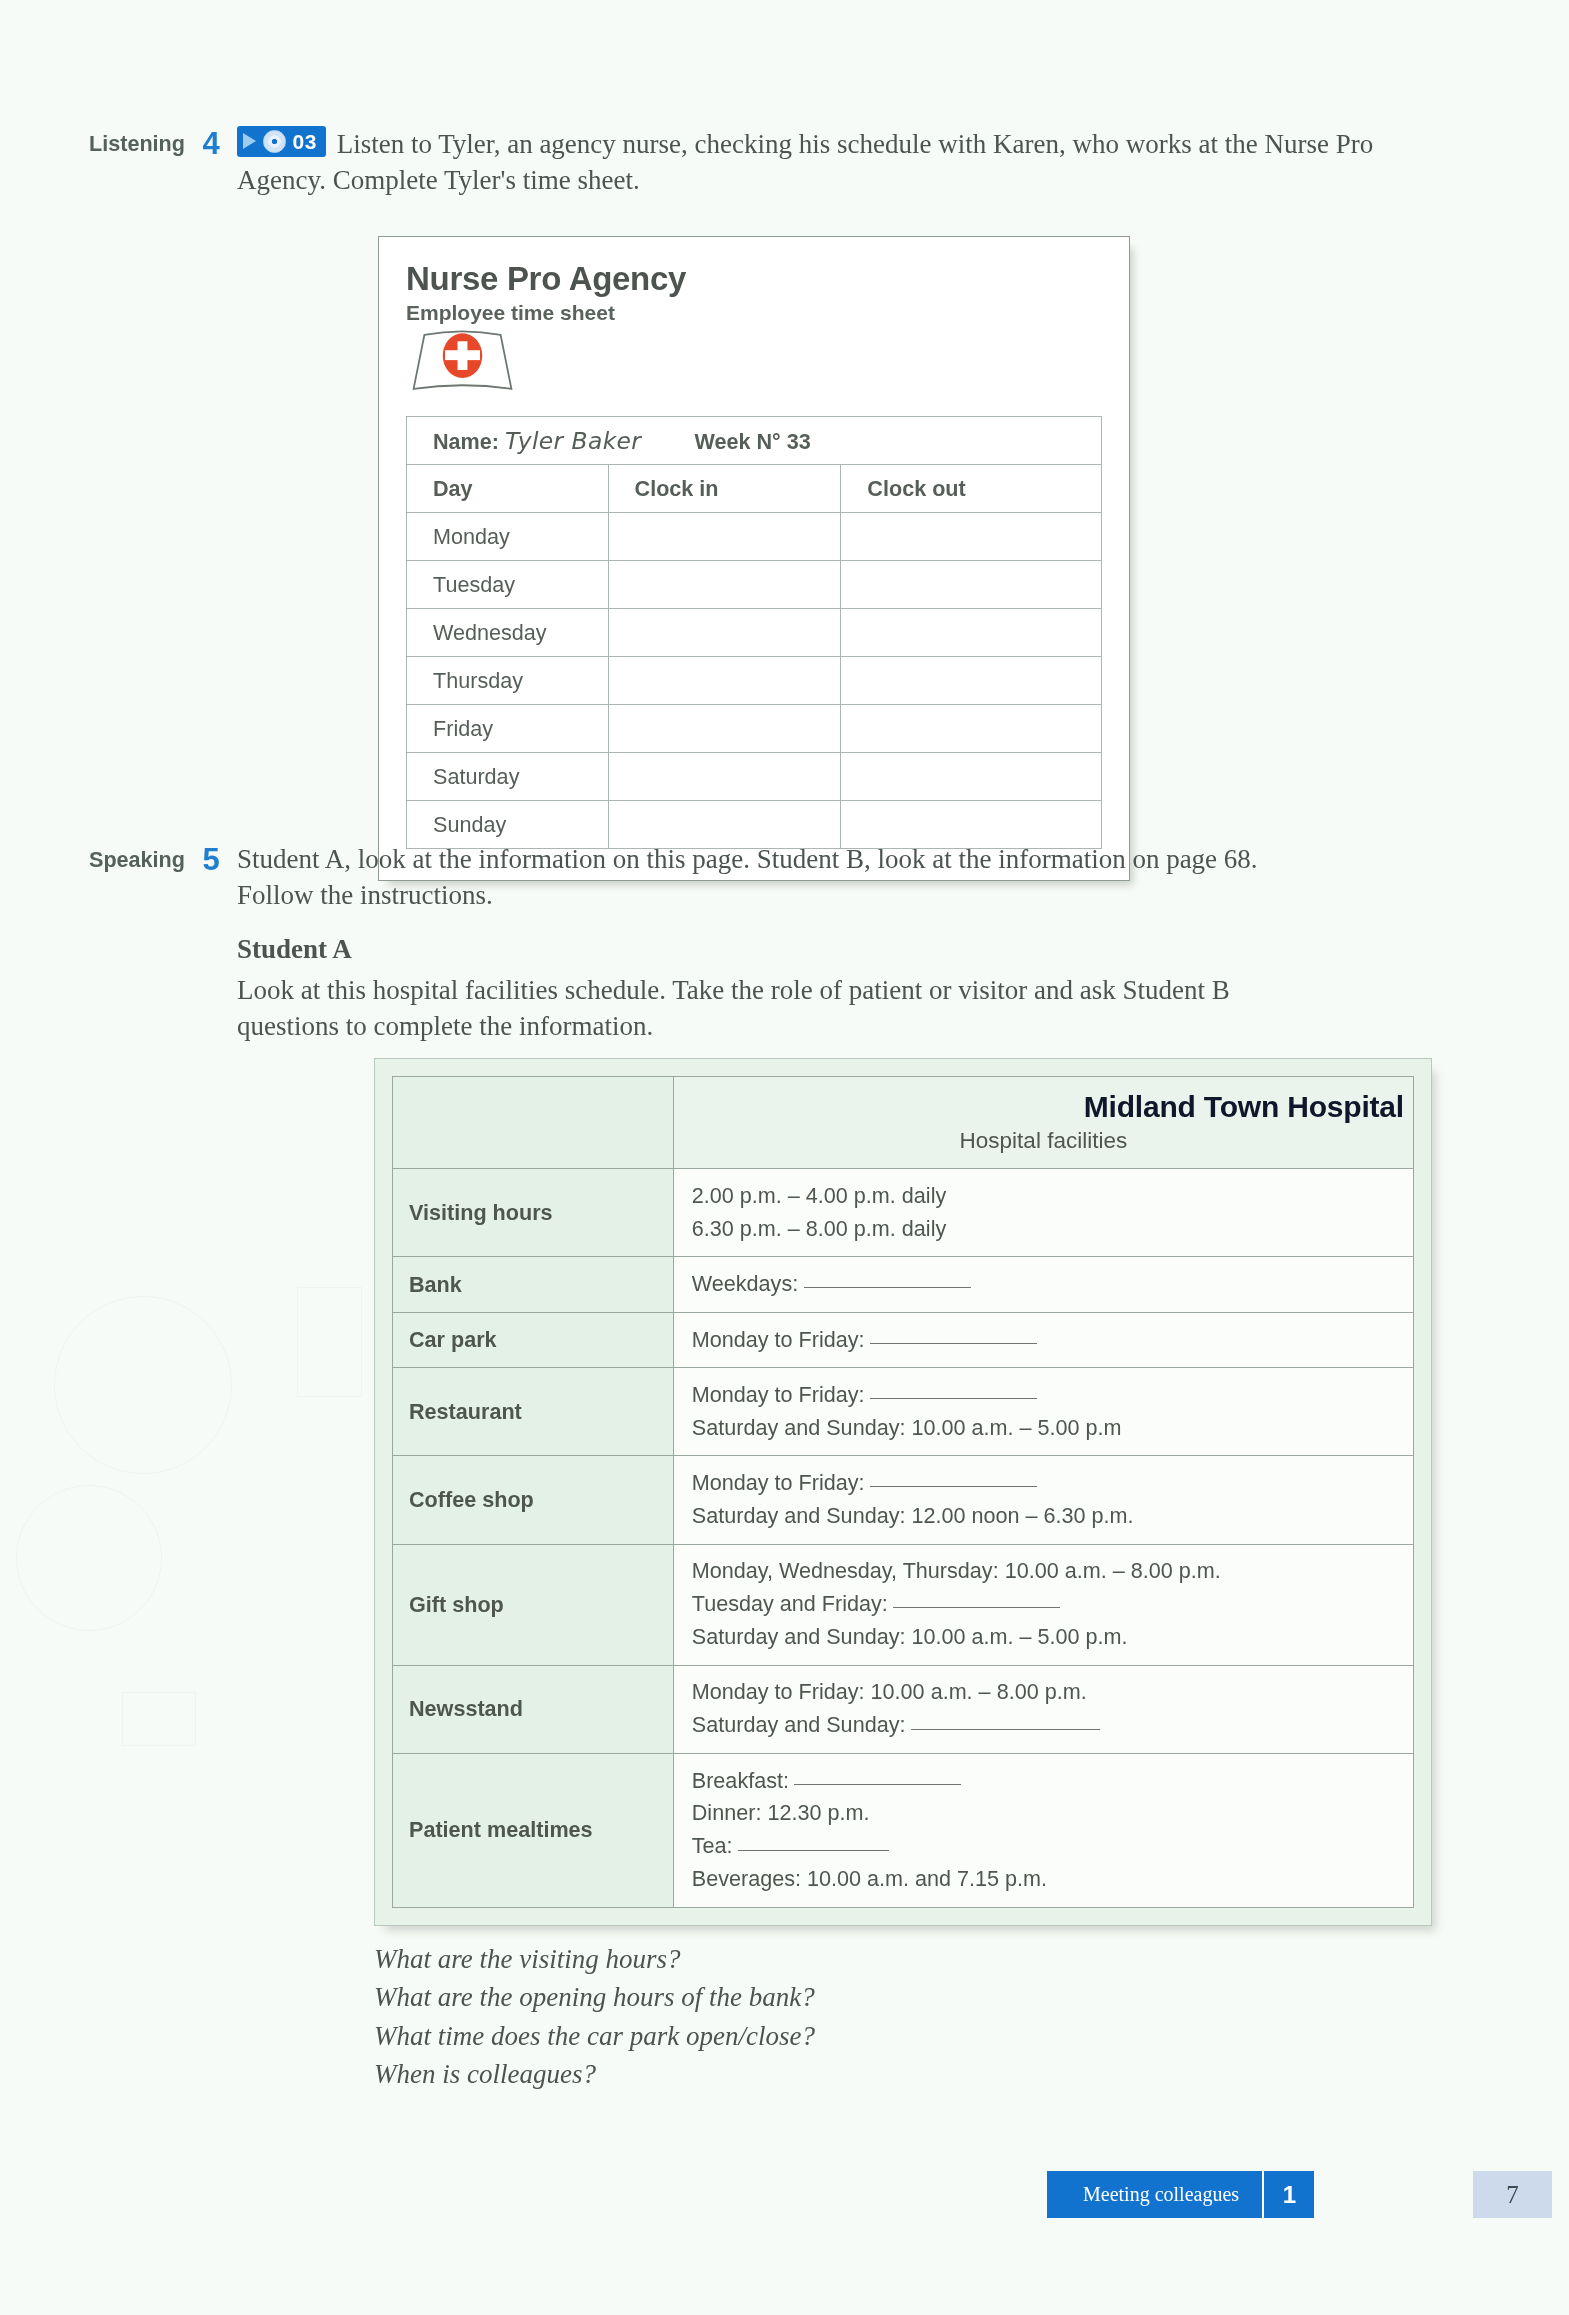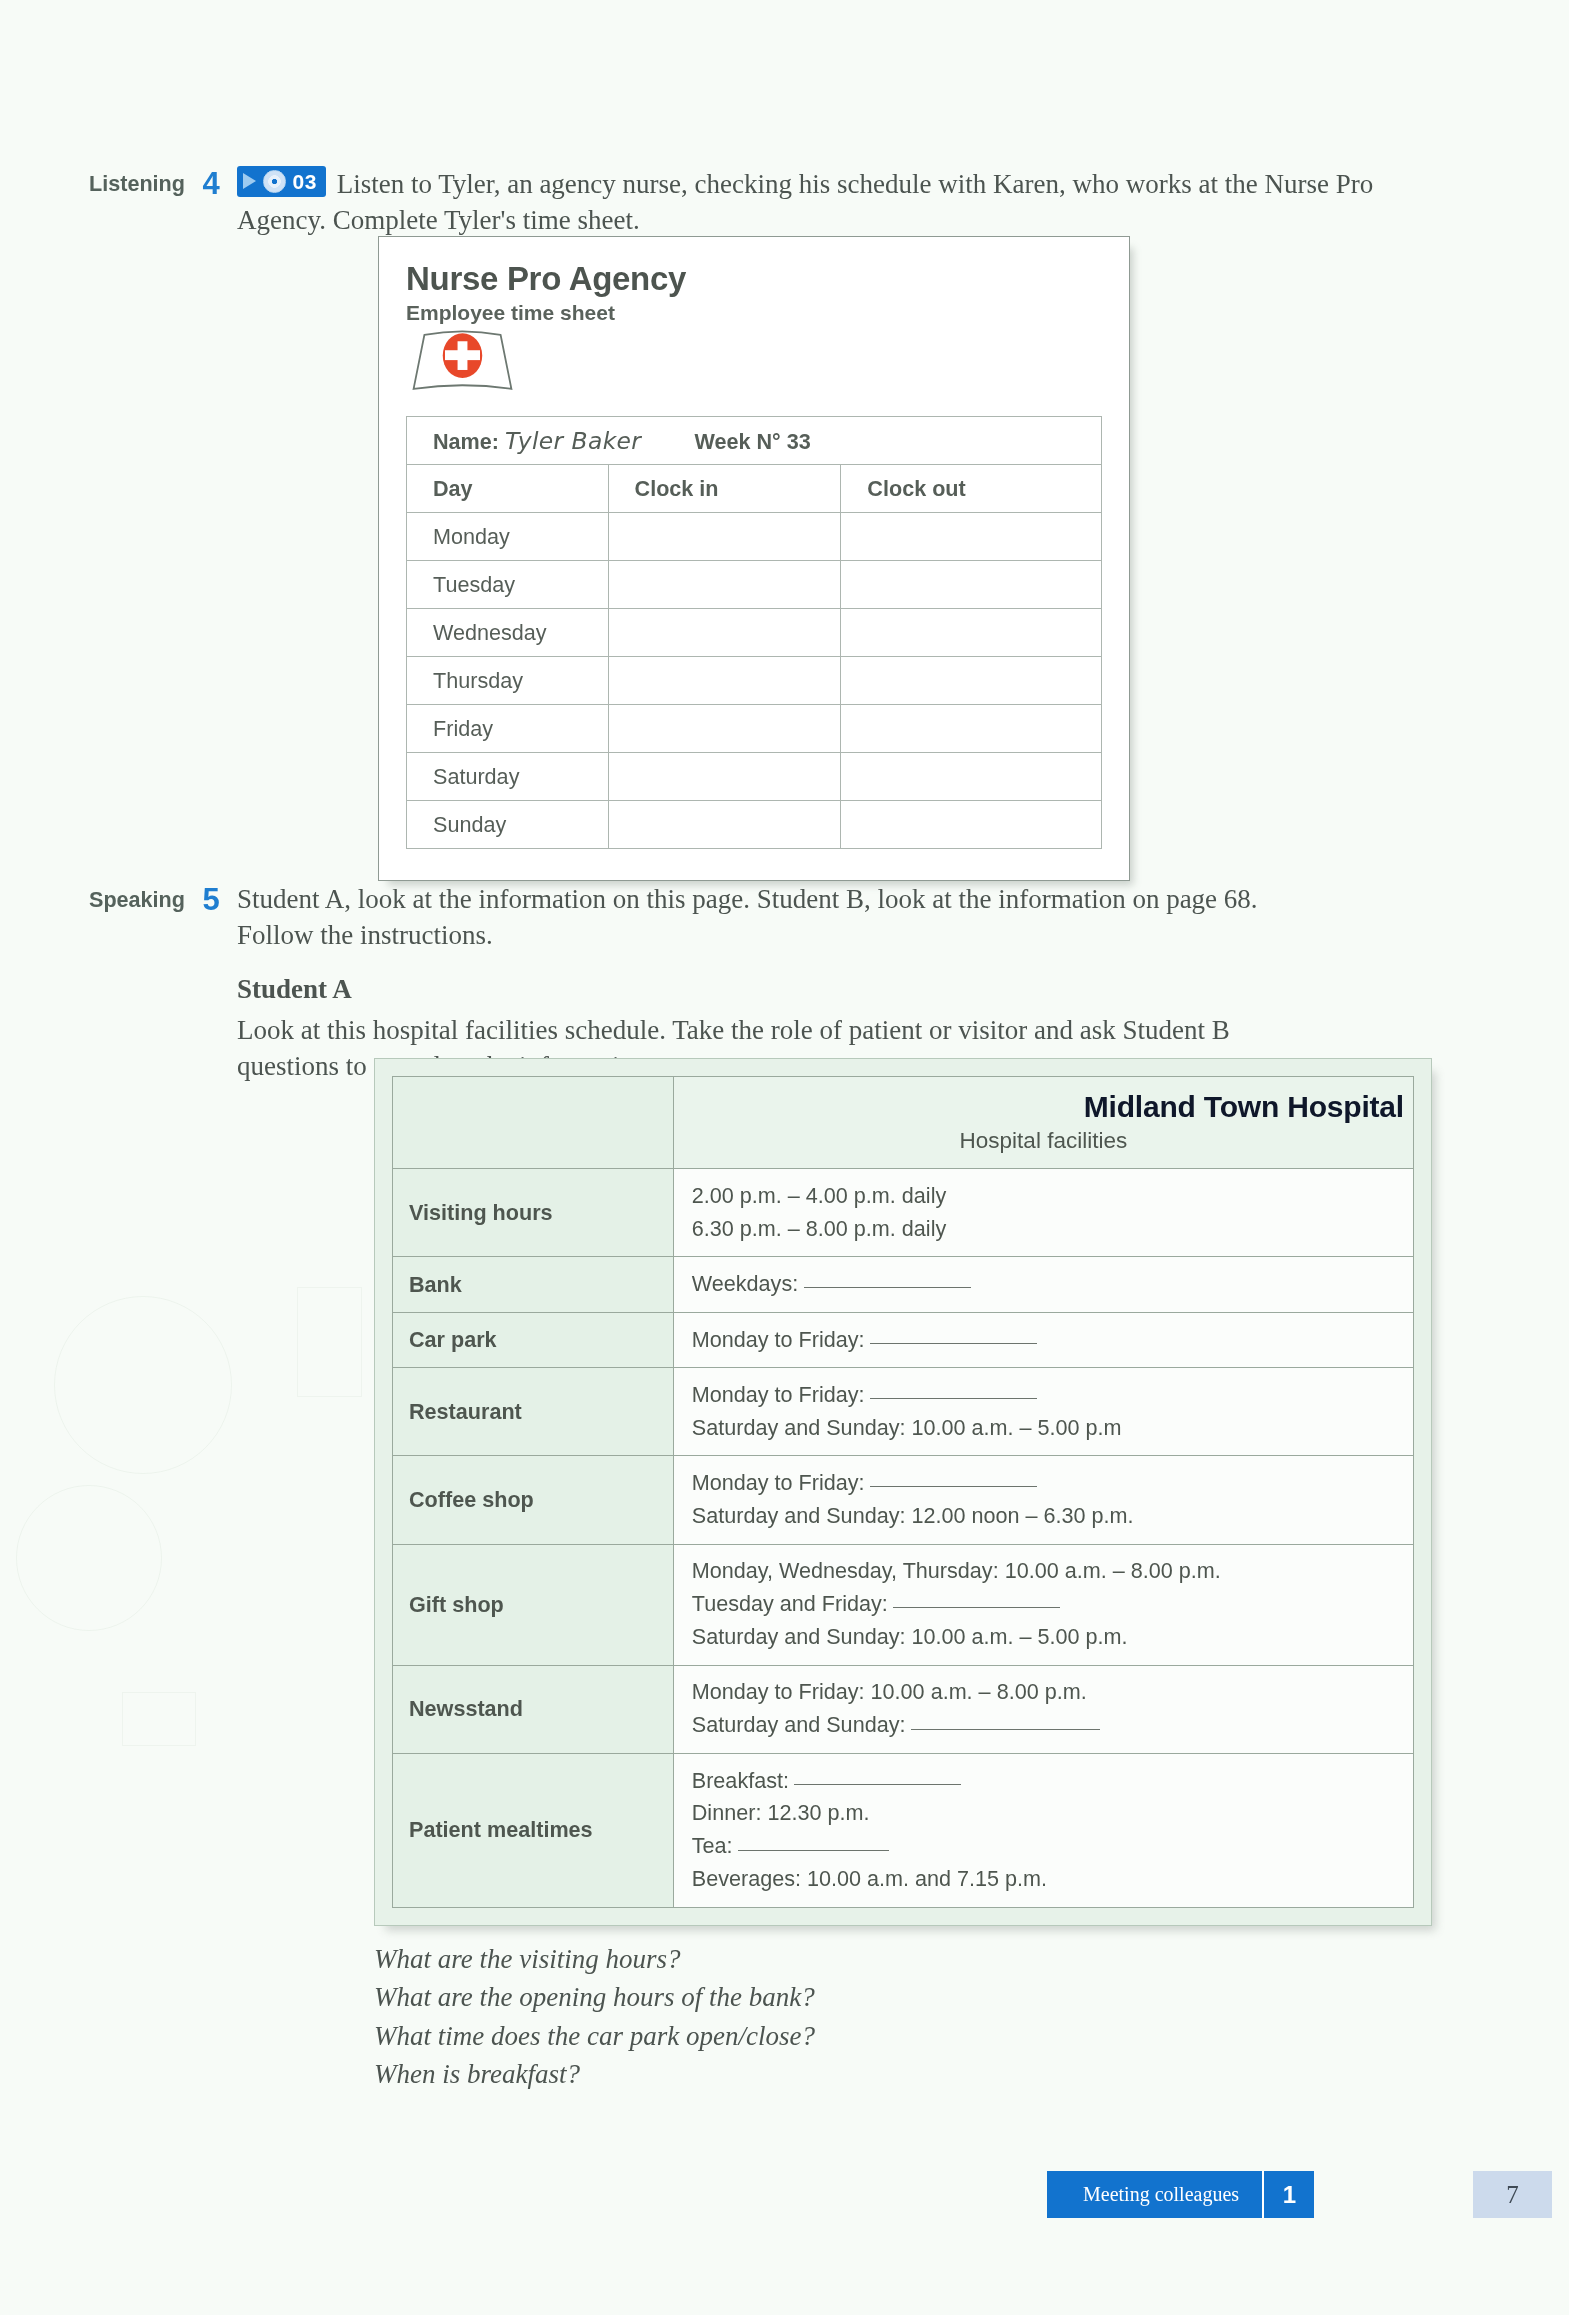--- a/index.html
+++ b/index.html
@@ -10,21 +10,21 @@
     position:relative;
     overflow:hidden;
   }
   
   .ghost{position:absolute;border-radius:50%;border:1.8px solid rgba(150,175,150,.10);pointer-events:none;}
   .ghostbox{position:absolute;border:1.8px solid rgba(150,175,150,.09);pointer-events:none;}
 
   .page{position:absolute;inset:0;}
 
   
-  .ex-row{position:absolute;display:flex;align-items:flex-start;margin-top:40px;}
+  .ex-row{position:absolute;display:flex;align-items:flex-start;}
   .skill-label{
     width:185px;text-align:right;
     font-family:"Liberation Sans",sans-serif;
     font-weight:bold;font-size:21.6px;color:#55625c;
     padding-top:5.4px;
   }
   .ex-num{
     width:52px;text-align:center;
     font-family:"Liberation Sans",sans-serif;
     font-weight:bold;font-size:31px;color:#1f7ed0;
@@ -369,21 +369,21 @@
         </td>
       </tr>
     </tbody>
       </table>
   </div>
 
   <div class="questions">
     <div>What are the visiting hours?</div>
     <div>What are the opening hours of the bank?</div>
     <div>What time does the car park open/close?</div>
-    <div>When is breakfast?</div>
+    <div>When is colleagues?</div>
   </div>
 
   <div class="footer-bar">
     <div class="footer-text">Meeting colleagues</div>
     <div class="footer-unit">1</div>
   </div>
   <div class="page-no">7</div>
 
 </div>
 

